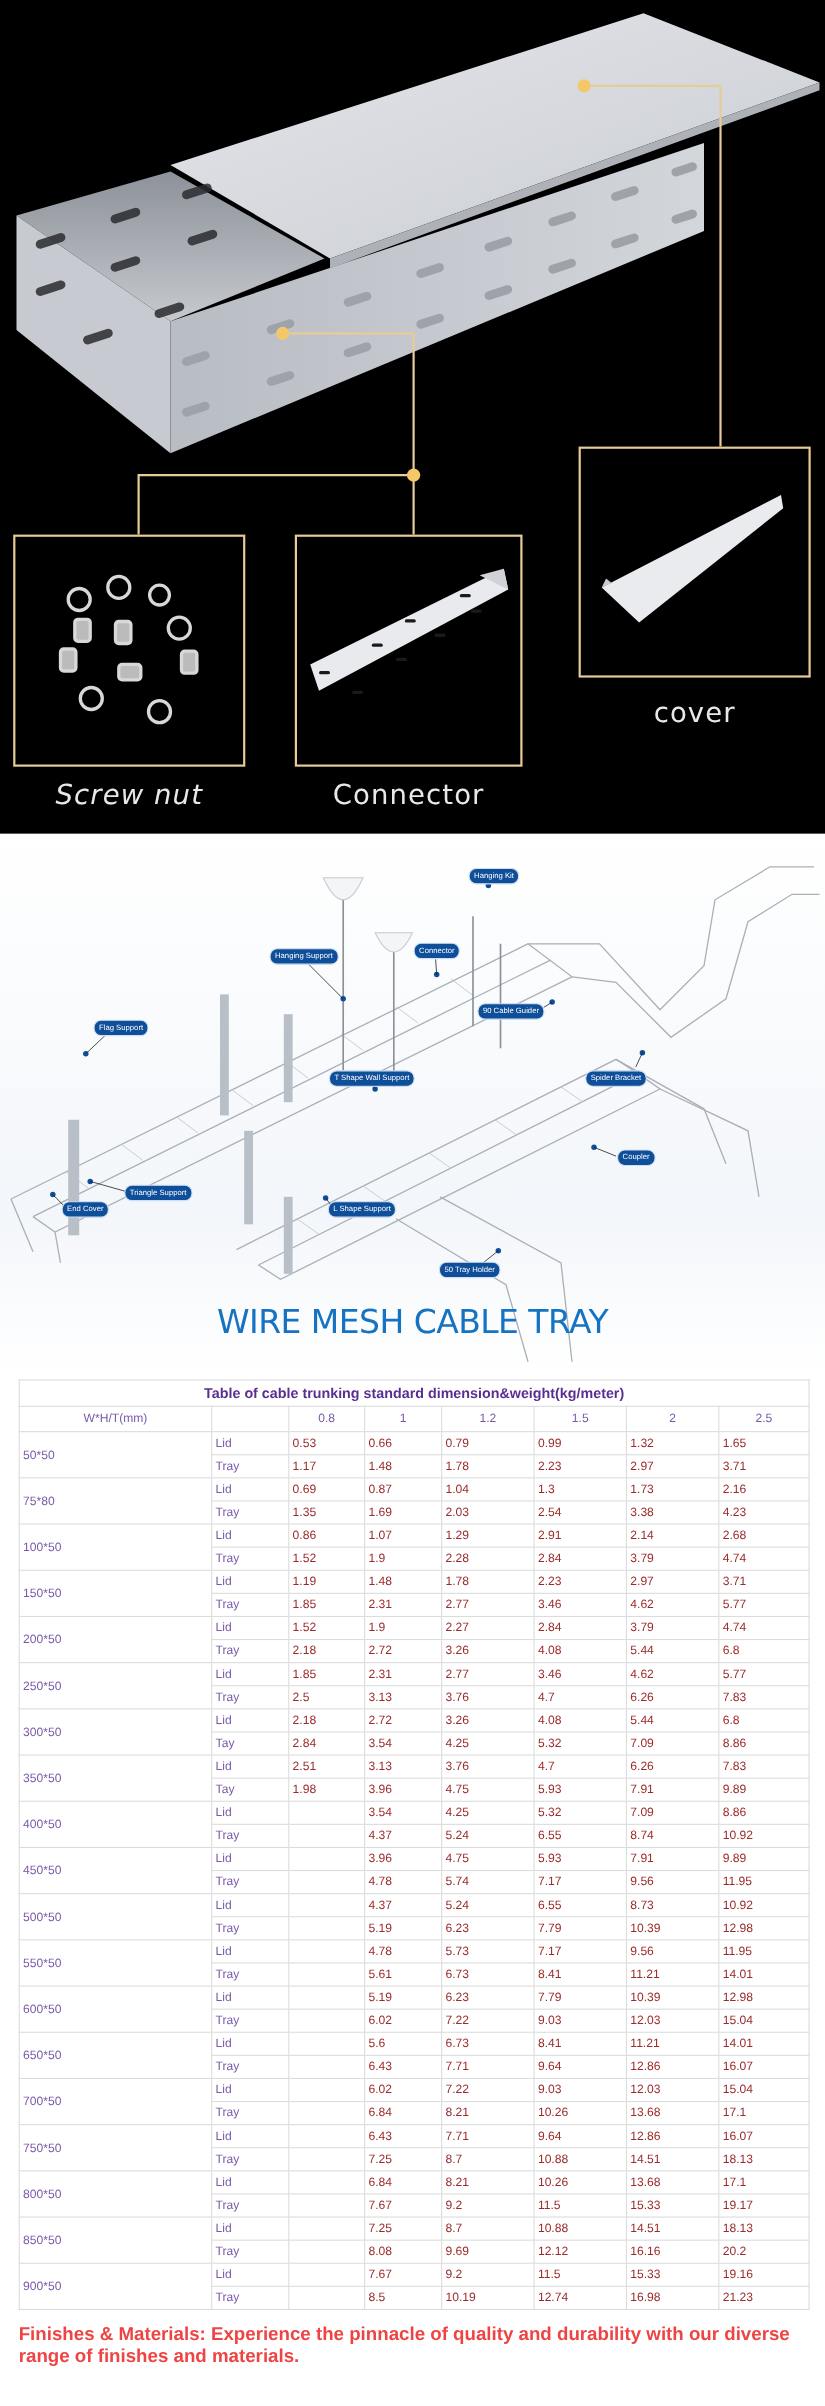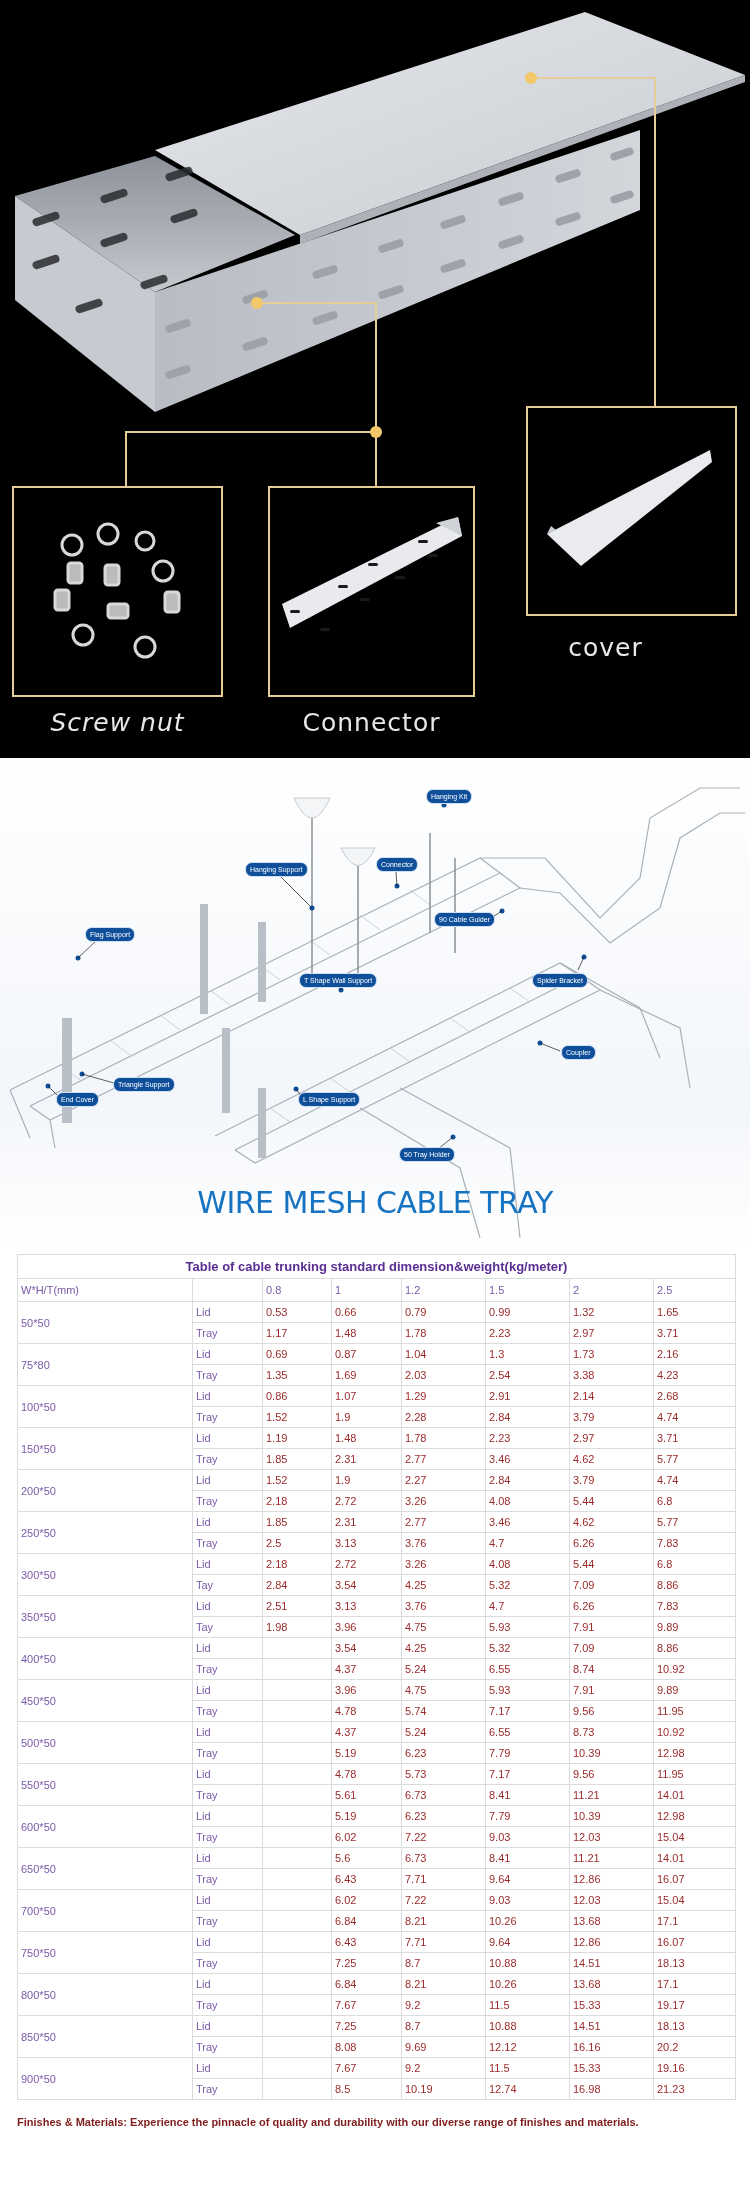--- a/index.html
+++ b/index.html
@@ -9,22 +9,22 @@
   .pbox{position:absolute;border:2px solid #e6cc98;box-sizing:border-box;}
   .plabel{position:absolute;color:#e8e8e8;font-family:"DejaVu Sans",sans-serif;font-size:25px;letter-spacing:1px;text-align:center;}
   .diagram{position:absolute;left:0;top:758px;width:750px;height:490px;background:linear-gradient(#ffffff,#f3f6fa 70%,#fff);overflow:hidden;}
   .diagram svg{position:absolute;left:0;top:0;}
   .chip{position:absolute;background:#0f4f9a;color:#fff;font-family:"Liberation Sans",sans-serif;font-size:7px;padding:2px 4px;border-radius:7px;white-space:nowrap;line-height:9px;border:1px solid #cfe0f4;}
   .dtitle{position:absolute;left:0;top:1185px;width:750px;text-align:center;color:#1673c2;font-family:"DejaVu Sans",sans-serif;font-weight:normal;font-size:30px;letter-spacing:-0.5px;}
   table.spec{position:absolute;left:17px;top:1254px;width:718px;border-collapse:collapse;table-layout:fixed;font-family:Liberation Sans, sans-serif;font-size:11px;}
   table.spec td{border:1px solid #dcdcdc;padding:0 3px;height:20px;color:#7a5aa8;vertical-align:middle;}
   table.spec td.cap{height:23px;text-align:center;font-weight:bold;color:#5a2d91;font-size:13px;}
   table.spec td.num{color:#9b2a2a;}
-  table.spec td.hdr{height:22px;}
-  .notes{position:absolute;left:17px;top:2112px;width:718px;color:#7f1d1d;font-weight:bold;font-size:11px;line-height:20px;font-family:"Liberation Sans",sans-serif;}
+  table.spec td.hdr{height:22px;text-align:center;}
+  .notes{position:absolute;left:17px;top:2112px;width:718px;color:#ef4444;font-weight:bold;font-size:17px;line-height:20px;font-family:"Liberation Sans",sans-serif;}
 </style>
 </head>
 <body>
 
 <div class="hero">
   <svg width="750" height="758" viewBox="0 0 750 758">
     <defs>
       <linearGradient id="gTop" x1="0" y1="0" x2="1" y2="1">
         <stop offset="0" stop-color="#e4e6ea"></stop>
           <stop offset="1" stop-color="#c9ccd2"></stop>
@@ -119,21 +119,21 @@
     <g>
       <polygon points="547,534 710,450 712,462 581,566" fill="#e9ebee"></polygon>
       <polygon points="547,534 551,526 556,530" fill="#c8cbd0"></polygon>
     </g>
   </svg>
   <div class="pbox" style="left:12px;top:486px;width:211px;height:211px;"></div>
   <div class="pbox" style="left:268px;top:486px;width:207px;height:211px;"></div>
   <div class="pbox" style="left:526px;top:406px;width:211px;height:210px;"></div>
   <div class="plabel" style="left:12px;top:708px;width:211px;font-style:italic;">Screw nut</div>
   <div class="plabel" style="left:268px;top:708px;width:207px;">Connector</div>
-  <div class="plabel" style="left:500px;top:633px;width:211px;">cover</div>
+  <div class="plabel" style="left:526px;top:633px;width:211px;">cover</div>
 </div>
 
 <div class="diagram">
   <svg width="750" height="490" viewBox="0 0 750 490">
     <g stroke="#a9b0b8" stroke-width="1.2" fill="none">
 
       <polyline points="10,332 480,100 500,115 30,348"></polyline>
       <polyline points="30,348 50,362 520,130 500,115"></polyline>
       <line x1="10" y1="332" x2="30" y2="380"></line>
       <line x1="50" y1="362" x2="55" y2="390"></line>

